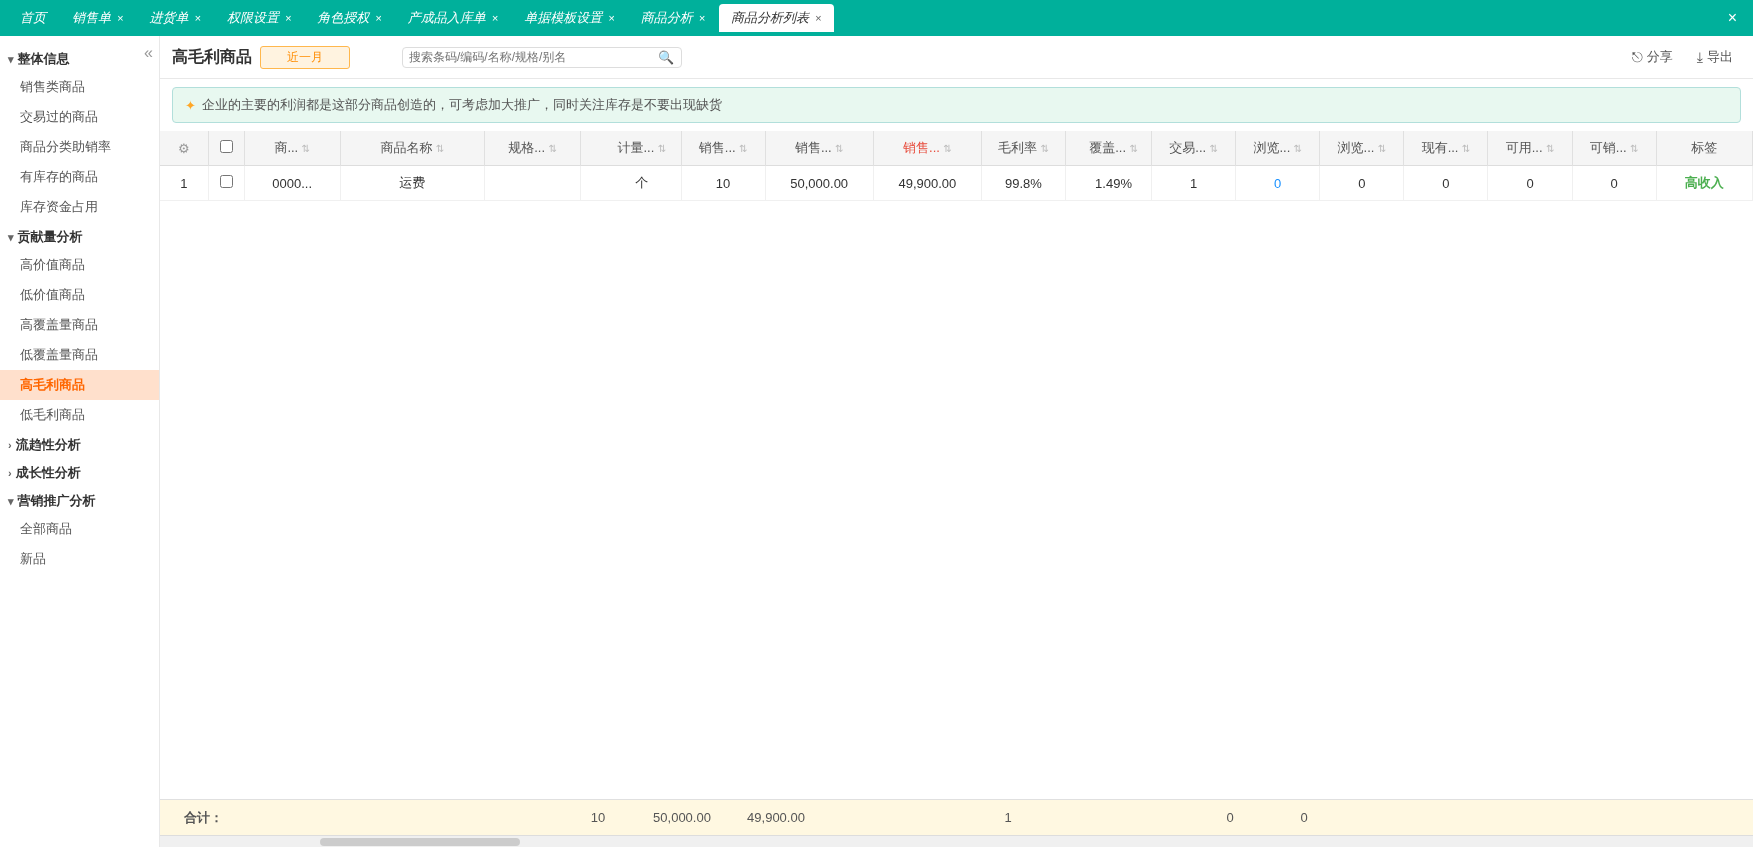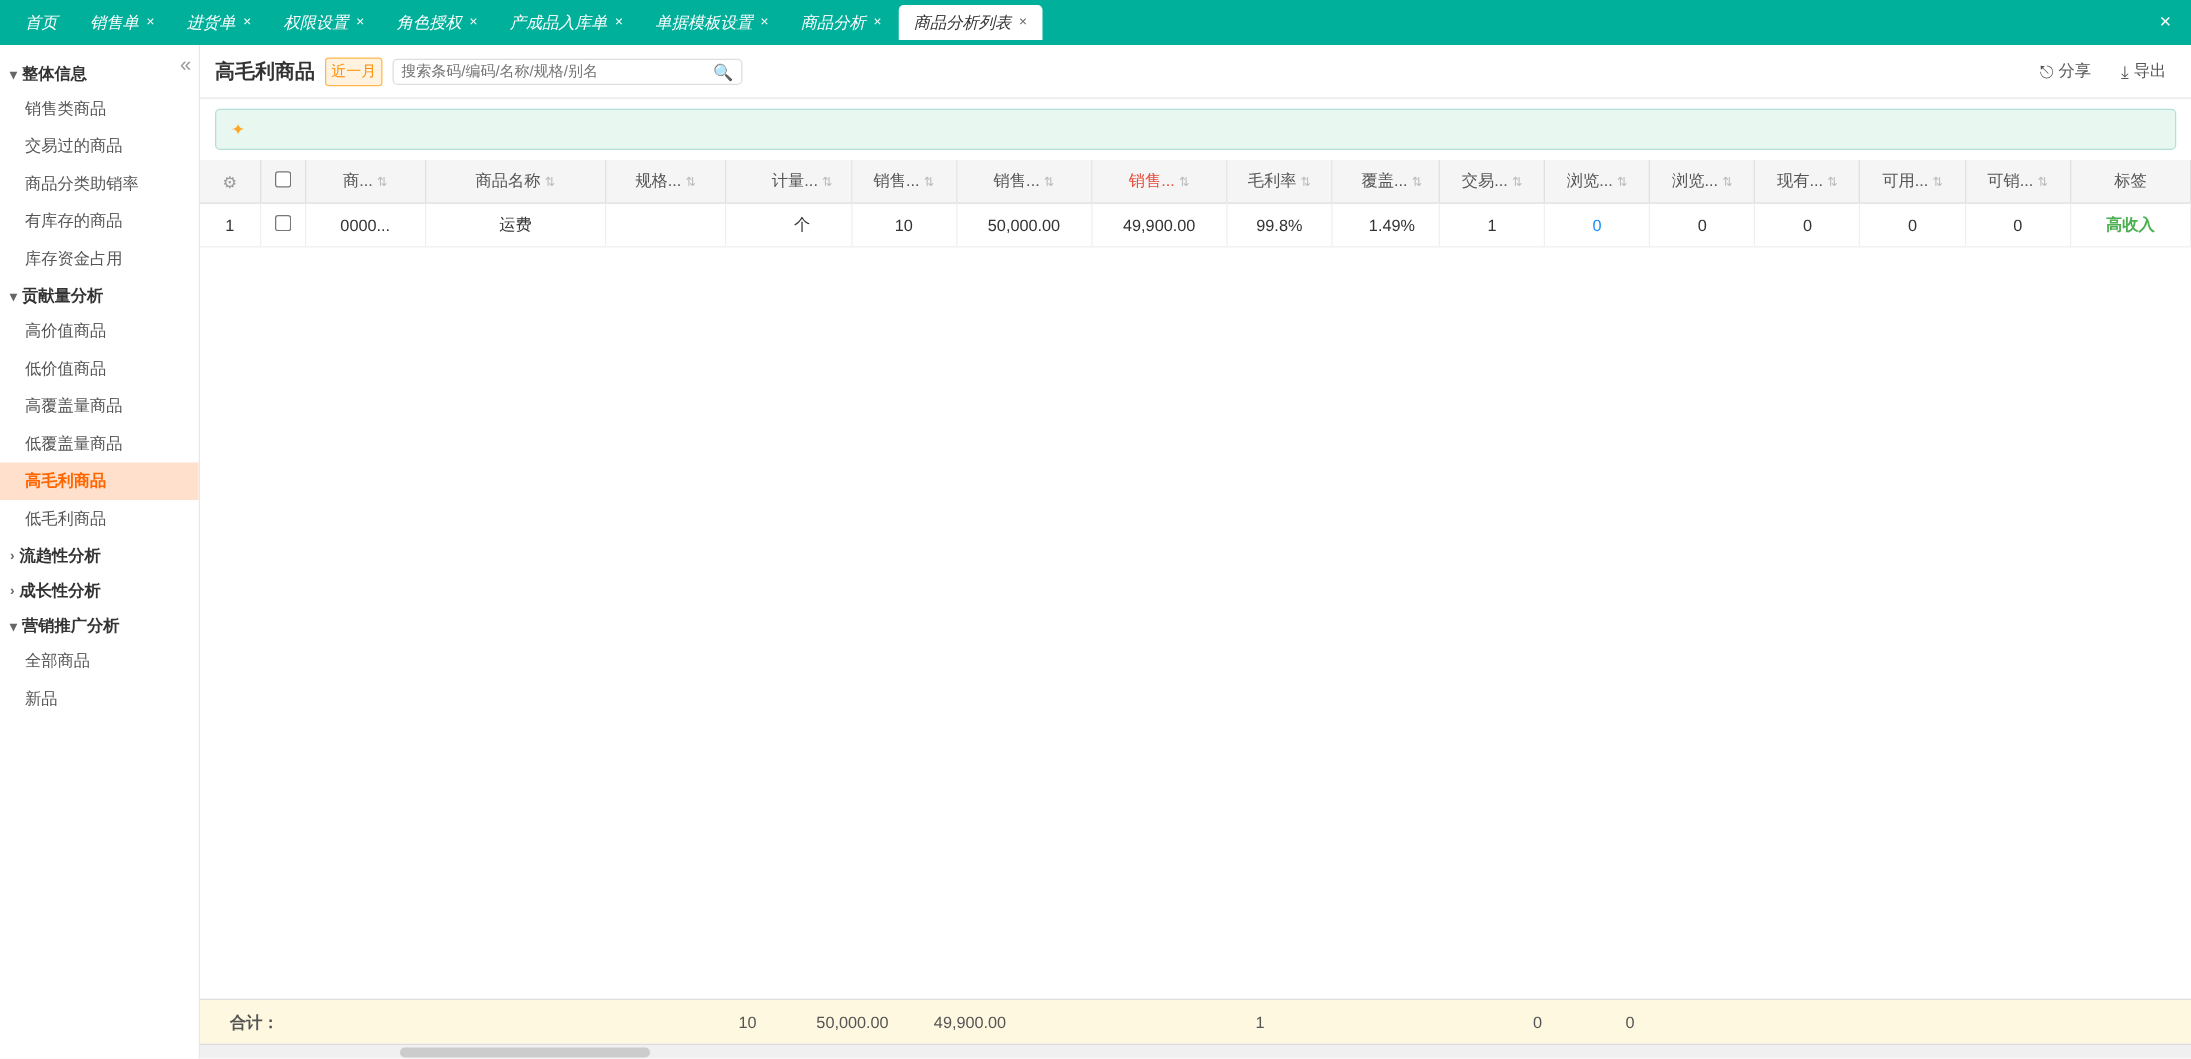--- a/index.html
+++ b/index.html
@@ -100,34 +100,35 @@
     }
     .content-title {
       font-size: 16px;
       font-weight: bold;
       color: #333;
     }
     .filter-btn {
       background: #fff3e0;
       border: 1px solid #ffb74d;
       color: #ff8c00;
-      padding: 2px 4px;
+      padding: 2px 26px;
       border-radius: 3px;
       cursor: pointer;
       font-size: 12px;
     }
     .search-box {
       display: flex;
       align-items: center;
       border: 1px solid #ddd;
       border-radius: 4px;
       padding: 2px 6px;
       gap: 4px;
       flex: 1;
       max-width: 280px;
+      margin-left: 44px;
     }
     .search-box input {
       border: none;
       outline: none;
       font-size: 12px;
       color: #999;
       width: 100%;
       background: transparent;
     }
     .search-icon { color: #999; cursor: pointer; }
@@ -354,20 +355,21 @@
         <span>分享</span>
       </div>
       <div class="action-btn">
         <span class="icon">⤓</span>
         <span>导出</span>
       </div>
     </div>
 
     <div class="info-banner">
       <span class="info-icon">✦</span>
+      <span>企业的主要的利润都是这部分商品创造的，可考虑加大推广，同时关注库存是不要出现缺货</span>
     </div>
 
     <div class="table-container">
       <table>
         <thead>
           <tr>
             <th class="col-num">
               <span class="settings-icon">⚙</span>
             </th>
             <th class="col-check">

